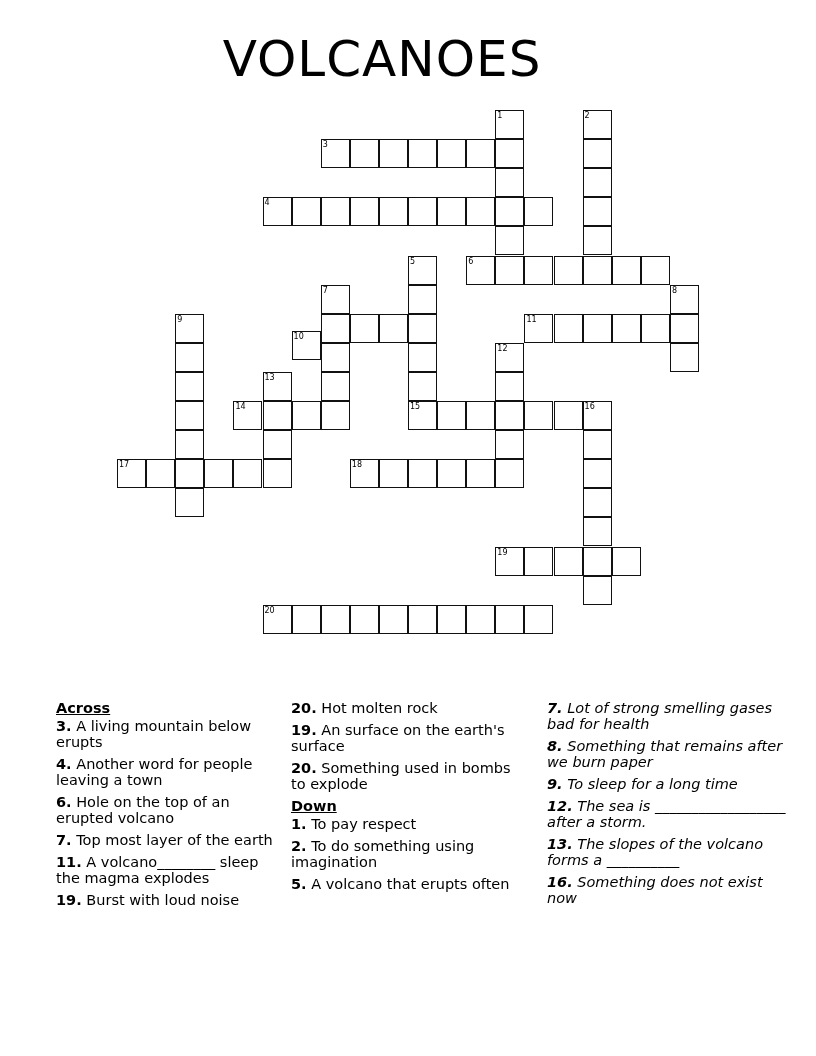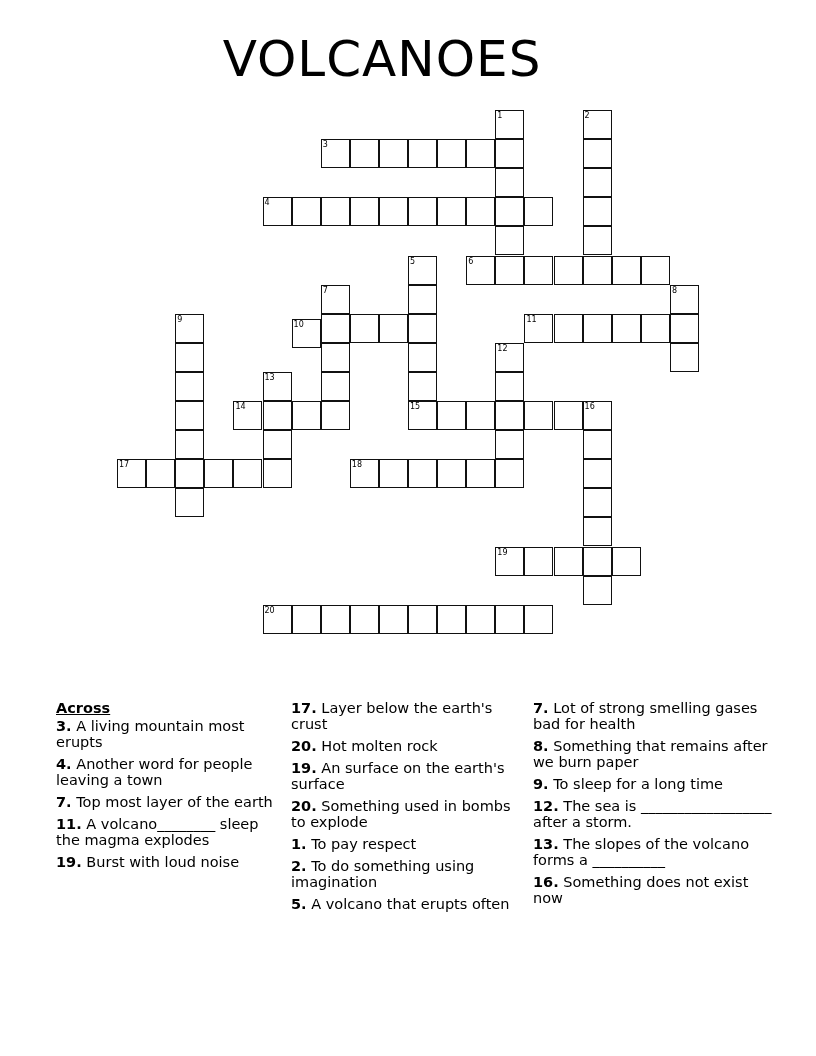--- a/index.html
+++ b/index.html
@@ -8,21 +8,21 @@
   .title { position: absolute; left: 0; width: 742px; top: 30px; text-align: center;
            font-size: 50px; letter-spacing: 1px; font-family: "DejaVu Sans", sans-serif; margin-left: 11px; }
   .grid { position: absolute; left: 117px; top: 110px; width: 600px; height: 560px; }
   .cell { position: absolute; width: 29.1px; height: 29.1px; box-sizing: border-box;
           border: 1.6px solid #111; background: #fff; }
   .cell .num { position: absolute; left: 1px; top: 0px; font-size: 8px; line-height: 9px;
                font-family: "DejaVu Sans", sans-serif; }
   .clues { position: absolute; top: 700px; font-size: 14.5px; line-height: 16px; }
   .col1 { left: 56px; width: 230px; }
   .col2 { left: 291px; width: 235px; }
-  .col3 { left: 533px; width: 245px; }
+  .col3 { left: 547px; width: 245px; font-style: italic; }
   .heading { font-weight: bold; text-decoration: underline; margin-bottom: 2px; }
   .clue { margin-bottom: 6px; }
   .clue .n { font-weight: bold; }
 </style>
 </head>
 <body>
 
 <div class="title">VOLCANOES</div>
 
 <div class="grid" id="grid">
@@ -92,21 +92,21 @@
     <div class="cell" style="left: 552.9px; top: 232.8px;"></div>
     <div class="cell" style="left: 58.2px; top: 203.7px;">
       <span class="num">9</span>
     </div>
     <div class="cell" style="left: 58.2px; top: 232.8px;"></div>
     <div class="cell" style="left: 58.2px; top: 261.9px;"></div>
     <div class="cell" style="left: 58.2px; top: 291px;"></div>
     <div class="cell" style="left: 58.2px; top: 320.1px;"></div>
     <div class="cell" style="left: 58.2px; top: 349.2px;"></div>
     <div class="cell" style="left: 58.2px; top: 378.3px;"></div>
-    <div class="cell" style="left: 174.6px; top: 209px;">
+    <div class="cell" style="left: 174.6px; top: 221px;">
       <span class="num">10</span>
     </div>
     <div class="cell" style="left: 232.8px; top: 203.7px;"></div>
     <div class="cell" style="left: 261.9px; top: 203.7px;"></div>
     <div class="cell" style="left: 407.4px; top: 203.7px;">
       <span class="num">11</span>
     </div>
     <div class="cell" style="left: 436.5px; top: 203.7px;"></div>
     <div class="cell" style="left: 465.6px; top: 203.7px;"></div>
     <div class="cell" style="left: 494.7px; top: 203.7px;"></div>
@@ -169,32 +169,33 @@
     <div class="cell" style="left: 261.9px; top: 494.7px;"></div>
     <div class="cell" style="left: 291px; top: 494.7px;"></div>
     <div class="cell" style="left: 320.1px; top: 494.7px;"></div>
     <div class="cell" style="left: 349.2px; top: 494.7px;"></div>
     <div class="cell" style="left: 378.3px; top: 494.7px;"></div>
     <div class="cell" style="left: 407.4px; top: 494.7px;"></div>
   </div>
 
 <div class="clues col1">
   <div class="heading">Across</div>
-  <div class="clue"><span class="n">3.</span><span> A living mountain most erupts</span></div>
+  <div class="clue"><span class="n">3.</span><span> A living mountain below erupts</span></div>
   <div class="clue"><span class="n">4.</span><span> Another word for people leaving a town</span></div>
+  <div class="clue"><span class="n">6.</span><span> Hole on the top of an erupted volcano</span></div>
   <div class="clue"><span class="n">7.</span><span> Top most layer of the earth</span></div>
   <div class="clue"><span class="n">11.</span><span> A volcano________ sleep the magma explodes</span></div>
   <div class="clue"><span class="n">19.</span><span> Burst with loud noise</span></div>
 </div>
 
 <div class="clues col2">
-  <div class="clue"><span class="n">17.</span><span> Layer below the earth's crust</span></div>
   <div class="clue"><span class="n">20.</span><span> Hot molten rock</span></div>
   <div class="clue"><span class="n">19.</span><span> An surface on the earth's surface</span></div>
   <div class="clue"><span class="n">20.</span><span> Something used in bombs to explode</span></div>
+  <div class="heading">Down</div>
   <div class="clue"><span class="n">1.</span><span> To pay respect</span></div>
   <div class="clue"><span class="n">2.</span><span> To do something using imagination</span></div>
   <div class="clue"><span class="n">5.</span><span> A volcano that erupts often</span></div>
 </div>
 
 <div class="clues col3">
   <div class="clue"><span class="n">7.</span><span> Lot of strong smelling gases bad for health</span></div>
   <div class="clue"><span class="n">8.</span><span> Something that remains after we burn paper</span></div>
   <div class="clue"><span class="n">9.</span><span> To sleep for a long time</span></div>
   <div class="clue"><span class="n">12.</span><span> The sea is __________________ after a storm.</span></div>

